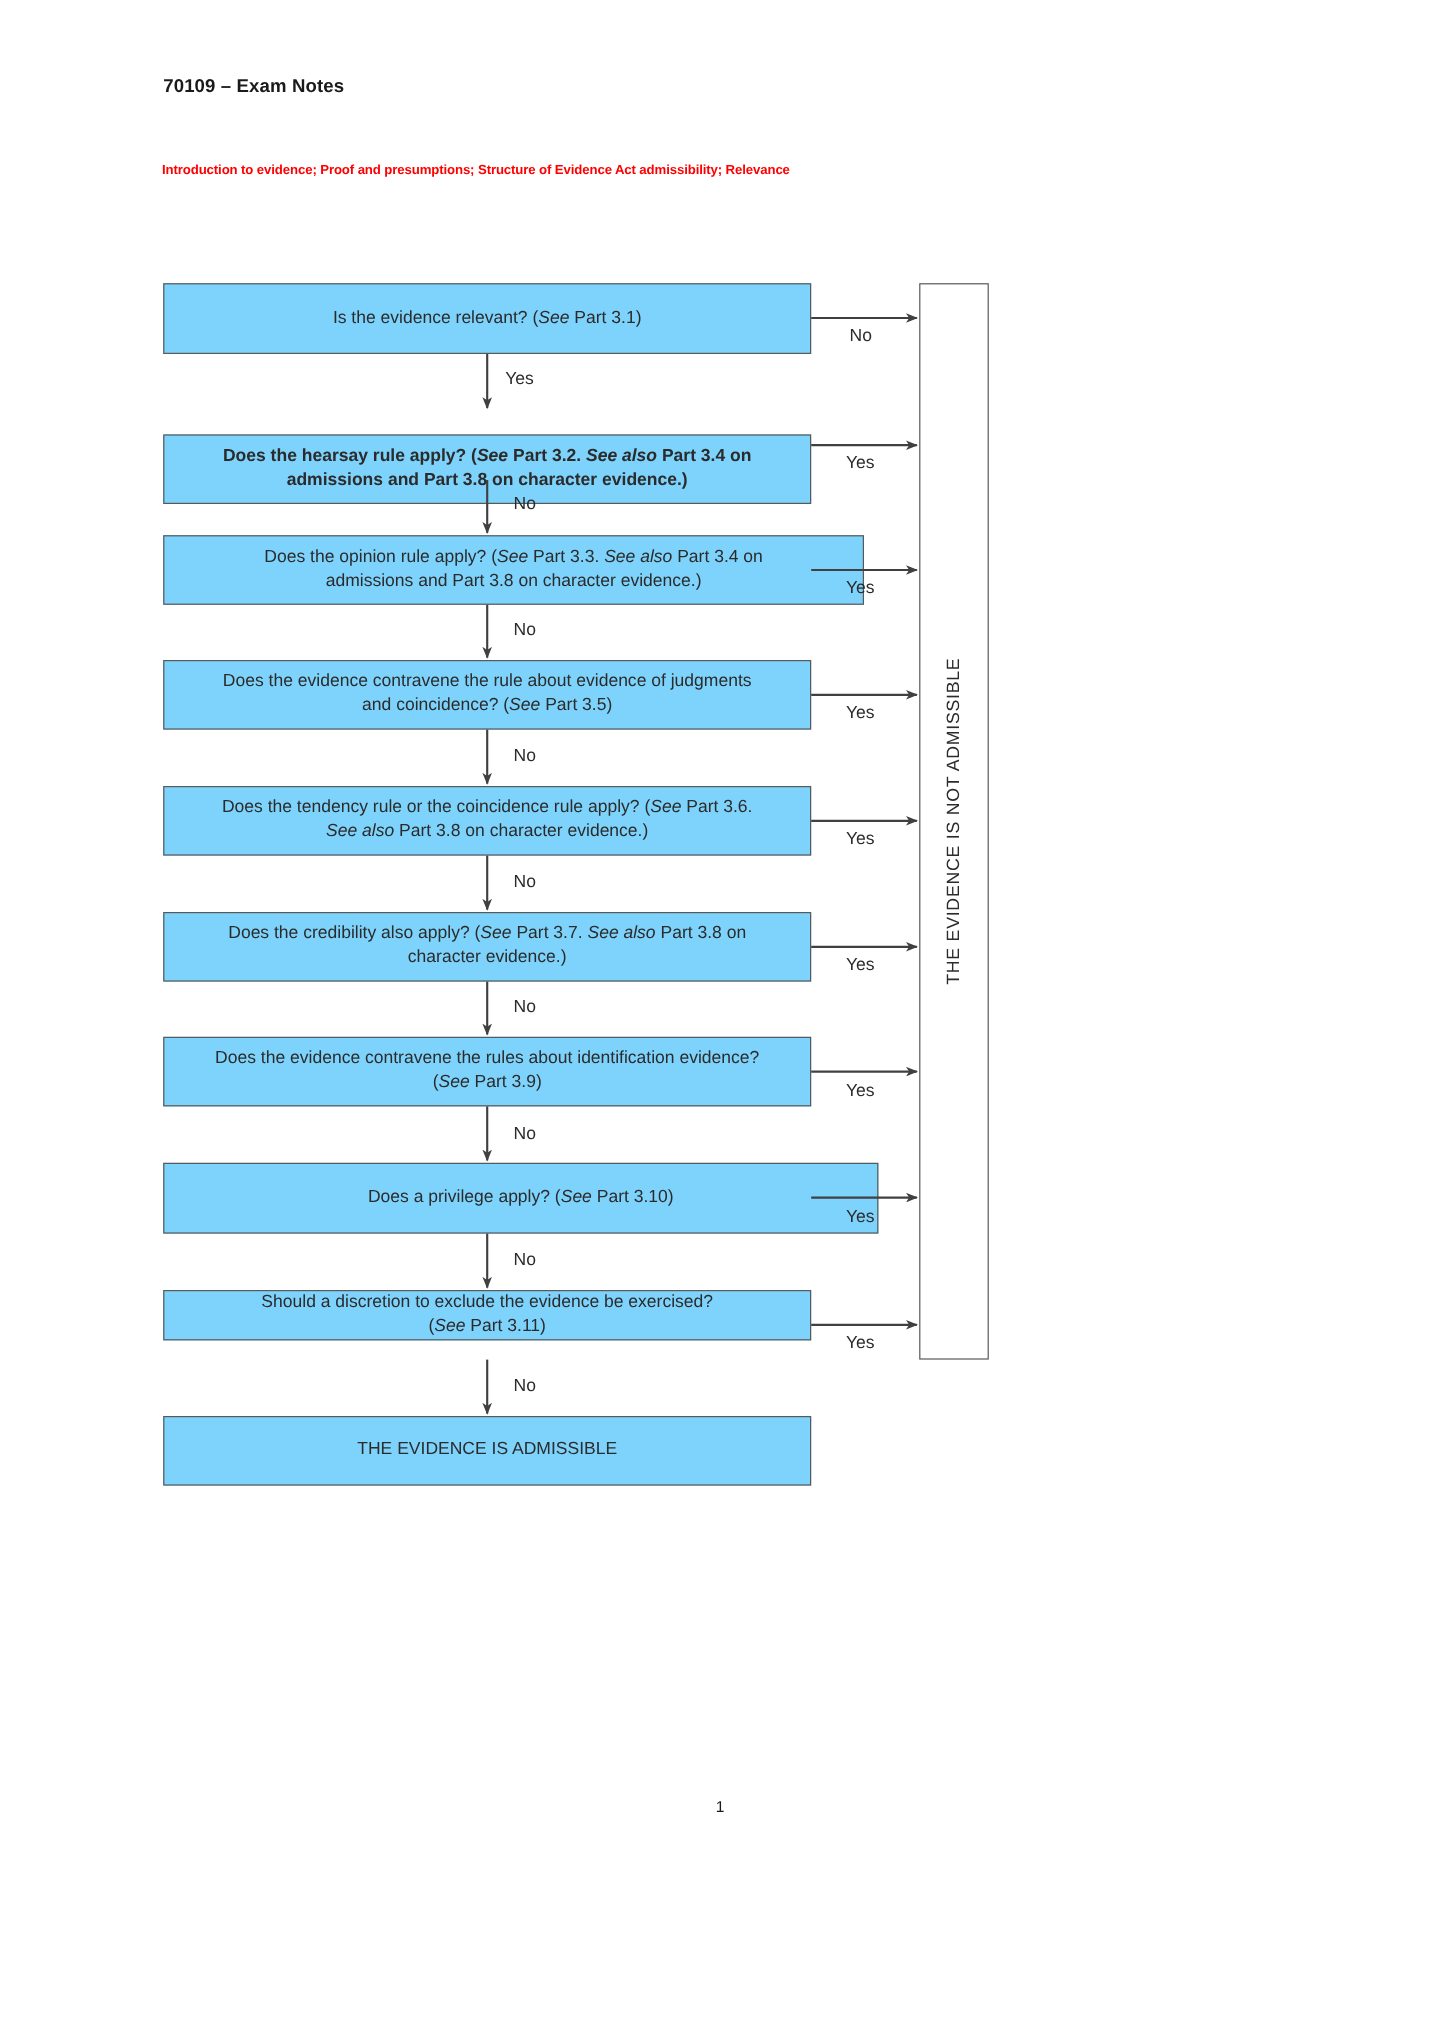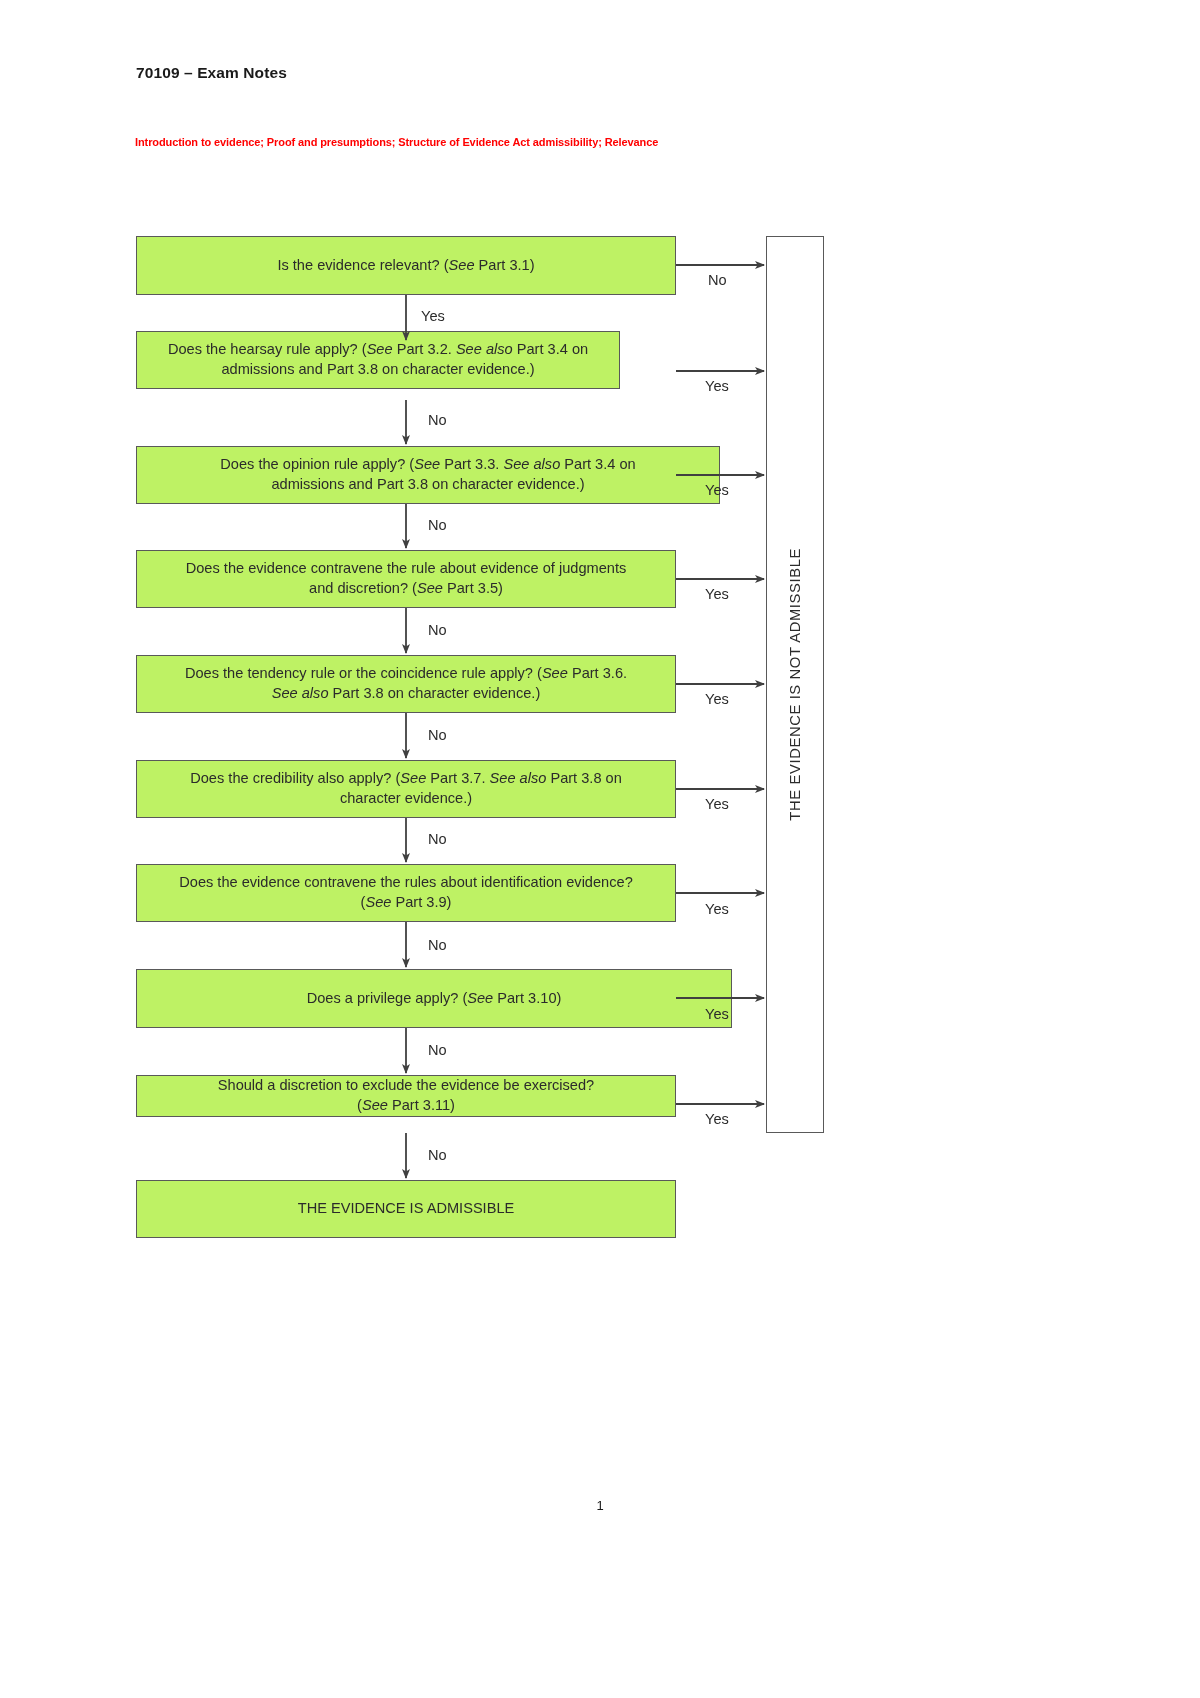--- a/index.html
+++ b/index.html
@@ -57,21 +57,21 @@
     top: 0;
     width: 1200px;
     height: 1698px;
     pointer-events: none;
   }
 
   .fc-box {
     position: absolute;
     box-sizing: border-box;
     border: 1.6px solid #595959;
-    background: #bef264;
+    background: #7dd3fc;
     display: flex;
     align-items: center;
     justify-content: center;
     text-align: center;
     font-size: 14.6px;
     line-height: 1.35;
     color: #2b2b2b;
     padding: 2px 22px;
   }
   .fc-box span.it { font-style: italic; }
@@ -116,38 +116,38 @@
 <div class="doc-heading">Introduction to evidence;  Proof and presumptions;  Structure of Evidence Act admissibility; Relevance</div>
 
 <div class="page-number">1</div>
 
 <div class="fc-box" style="left:136px; top:236px; width:540px; height:59px;">
   <span class="fc-box-text">
     <span>Is the evidence relevant? (</span><span class="it">See</span><span> Part 3.1)</span>
   </span>
 </div>
 
-<div class="fc-box" style="left:136px; top:331px; width:484px; height:58px;">
+<div class="fc-box" style="left:136px; top:362px; width:540px; height:58px;font-weight:bold;">
   <span class="fc-box-text">
     <span>Does the hearsay rule apply? (</span><span class="it">See</span><span> Part 3.2. </span><span class="it">See also</span><span> Part 3.4 on</span><br>
     <span>admissions and Part 3.8 on character evidence.)</span>
   </span>
 </div>
 
 <div class="fc-box" style="left:136px; top:446px; width:584px; height:58px;">
   <span class="fc-box-text">
     <span>Does the opinion rule apply? (</span><span class="it">See</span><span> Part 3.3. </span><span class="it">See also</span><span> Part 3.4 on</span><br>
     <span>admissions and Part 3.8 on character evidence.)</span>
   </span>
 </div>
 
 <div class="fc-box" style="left:136px; top:550px; width:540px; height:58px;">
   <span class="fc-box-text">
     <span>Does the evidence contravene the rule about evidence of judgments</span><br>
-    <span>and discretion? (</span><span class="it">See</span><span> Part 3.5)</span>
+    <span>and coincidence? (</span><span class="it">See</span><span> Part 3.5)</span>
   </span>
 </div>
 
 <div class="fc-box" style="left:136px; top:655px; width:540px; height:58px;">
   <span class="fc-box-text">
     <span>Does the tendency rule or the coincidence rule apply? (</span><span class="it">See</span><span> Part 3.6.</span><br>
     <span class="it">See also</span><span> Part 3.8 on character evidence.)</span>
   </span>
 </div>
 

